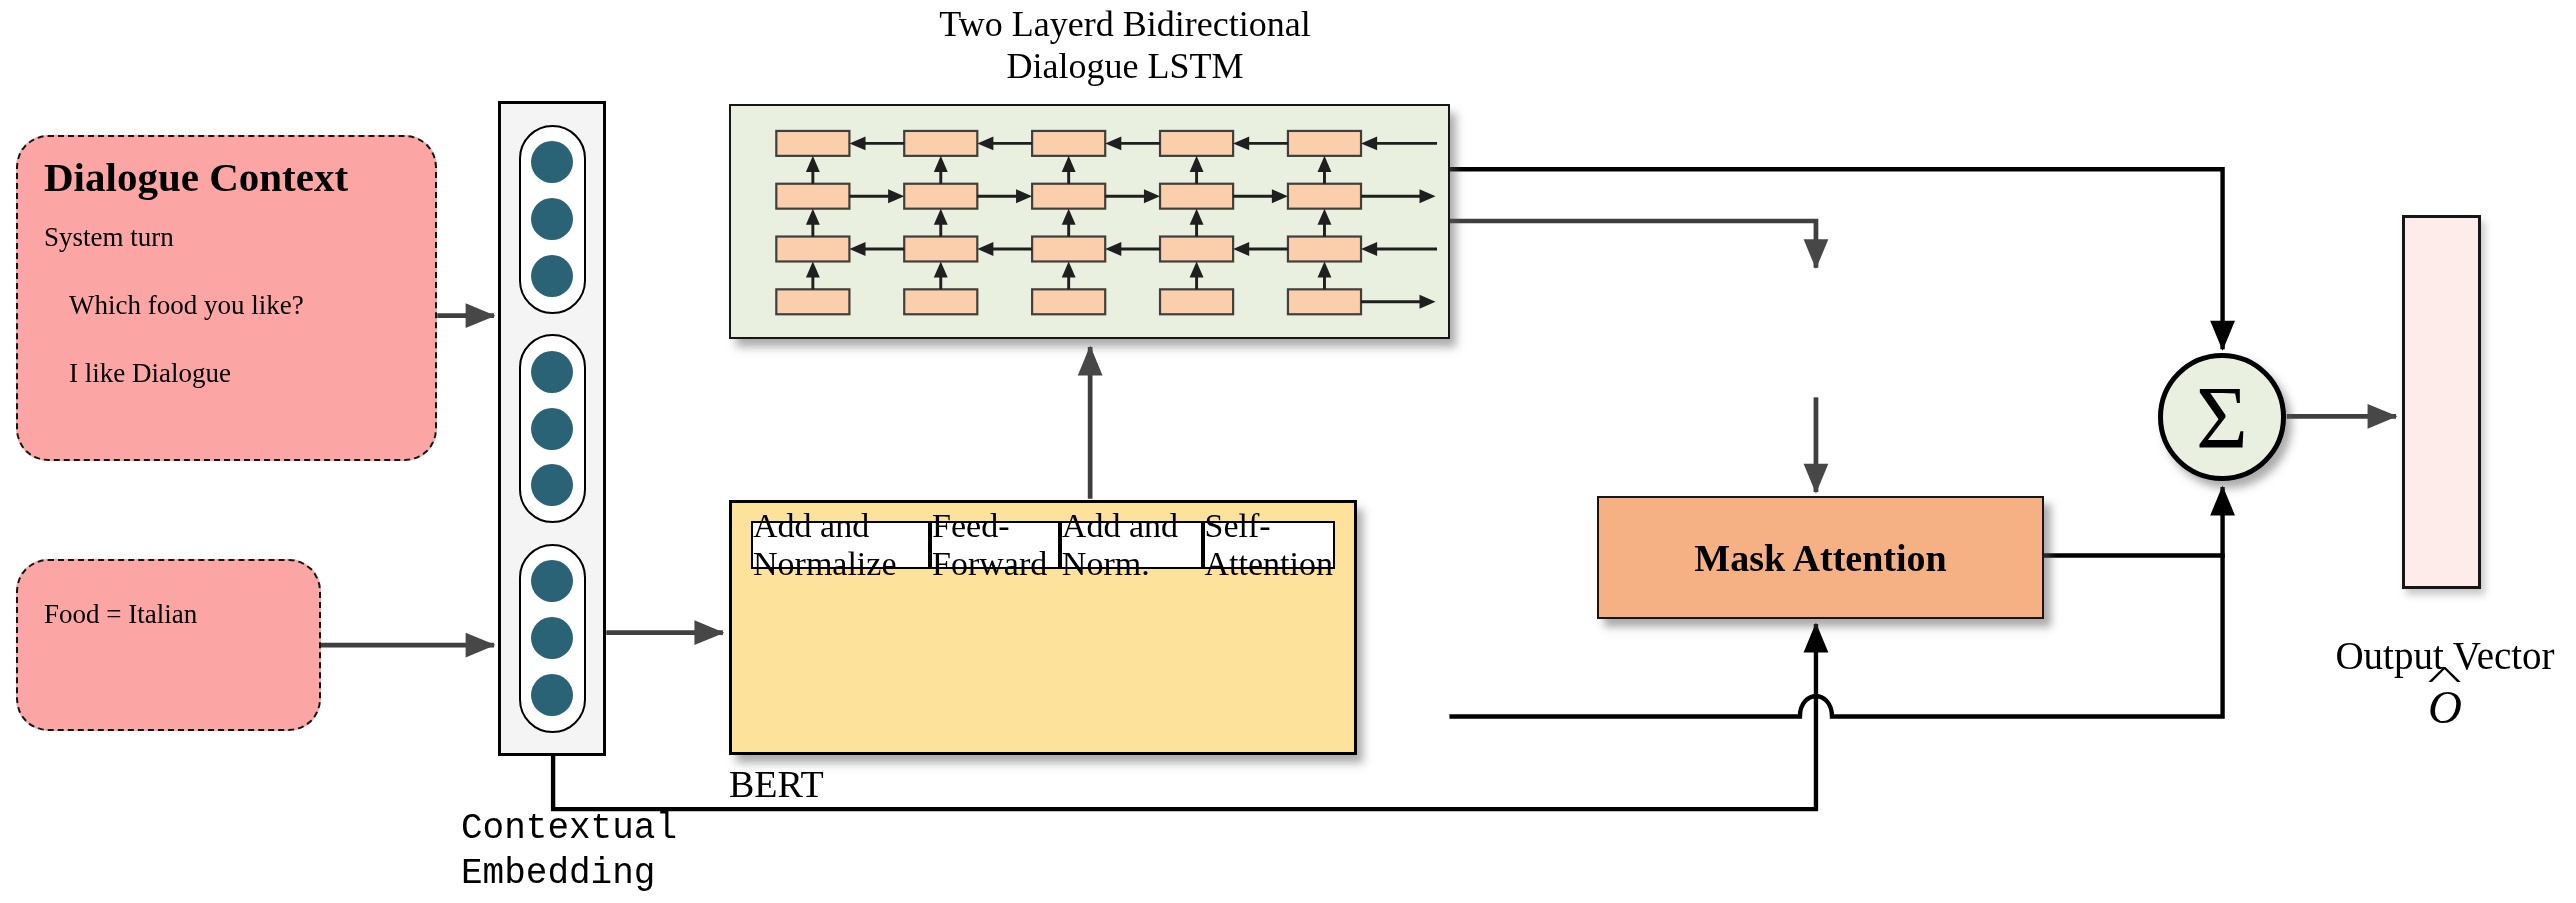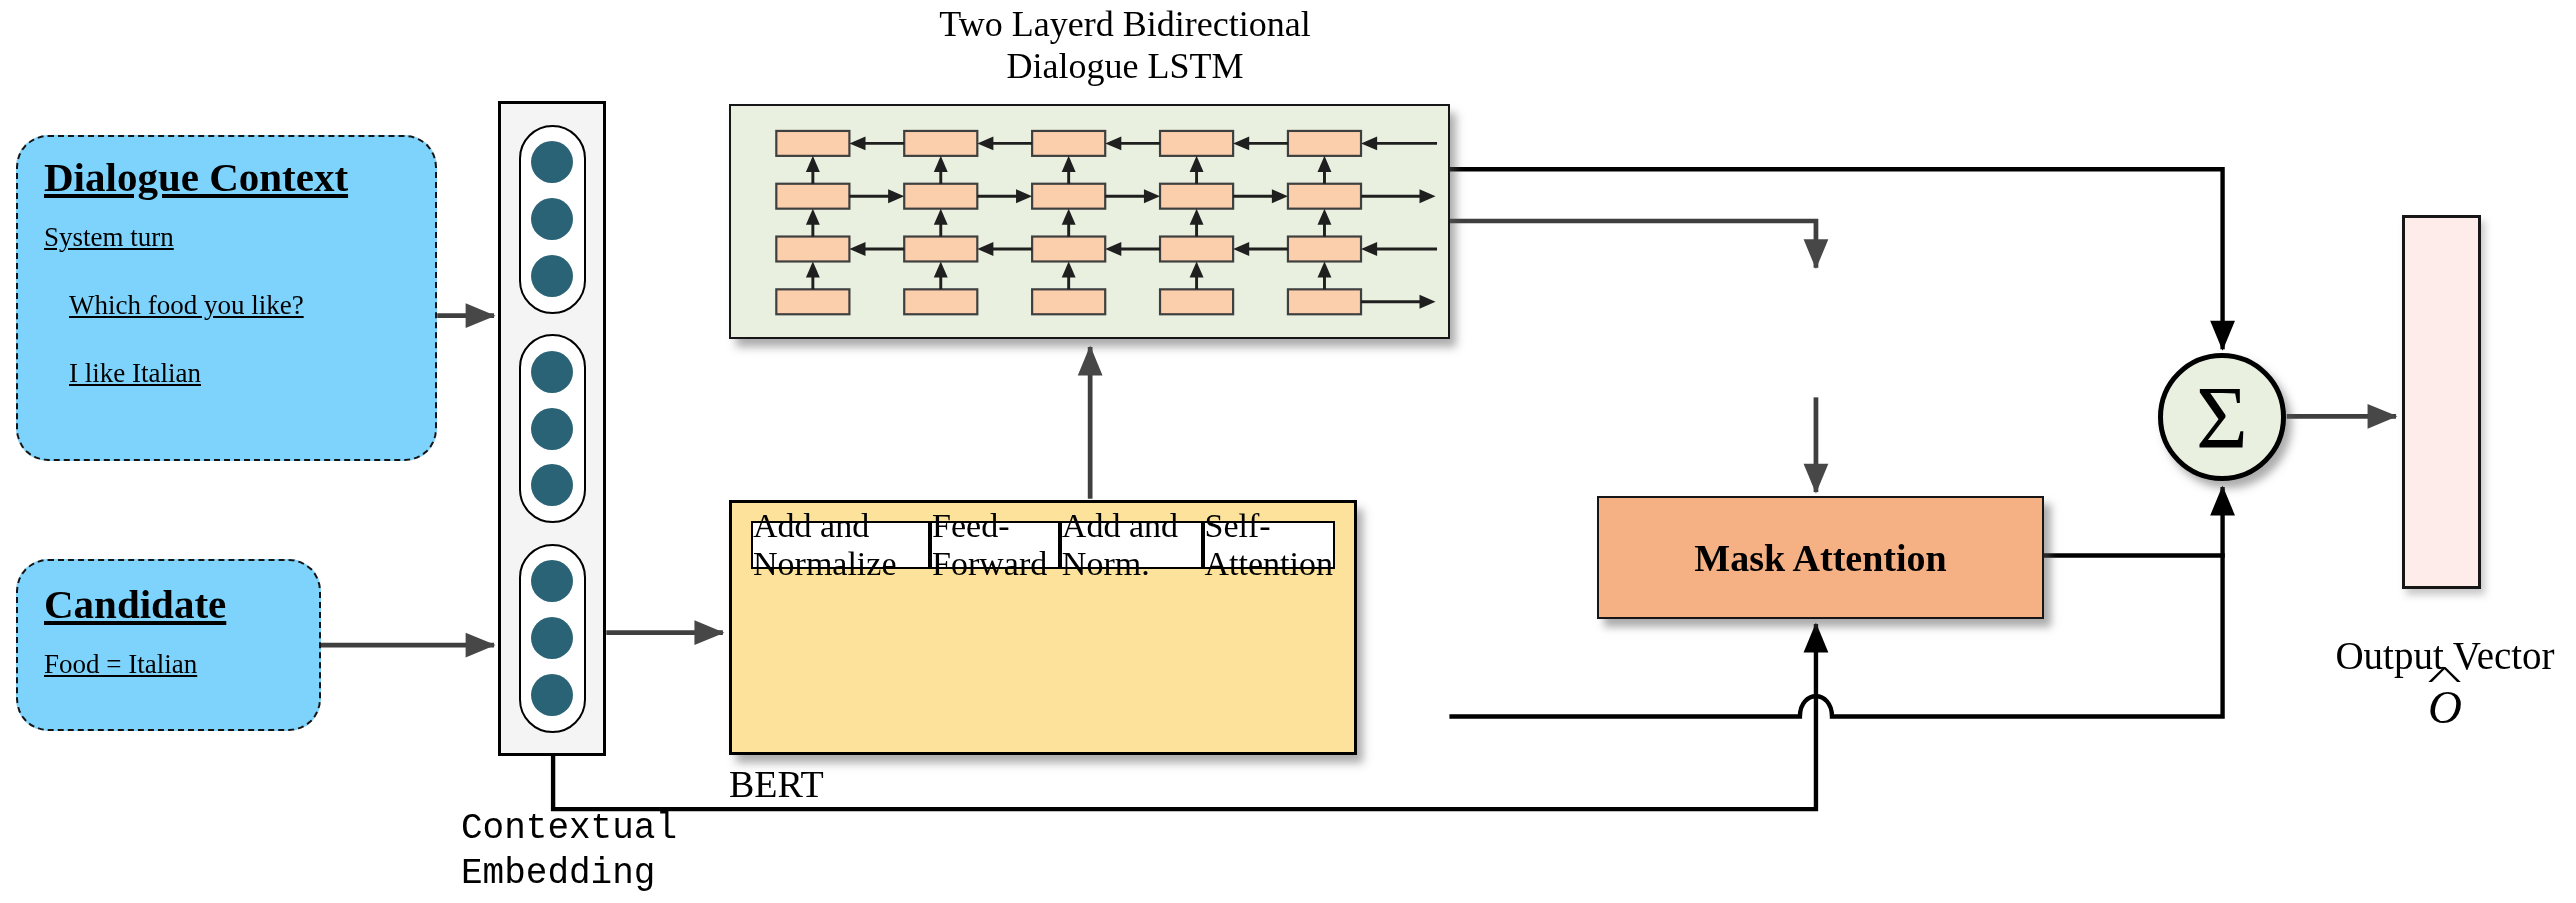--- a/index.html
+++ b/index.html
@@ -2,21 +2,21 @@
 <html style="--lstm-box-bg: #e9f0df; --lstm-cell: #fbceac; --lstm-cell-border: #3f3f3f; --lstm-arrow: #1f1f1f; --bert-bg: #fce29a; --attention-weights-bg: #e9f0df; --mask-attention-bg: #f5b083; --sum-bg: #e9f0df; --output-bg: #fdecea; --embedding-dot: #2a6375; --embedding-column-bg: #f4f4f4; --wire-black: #000000; --wire-gray: #3f3f3f;font-size:11.7px"><head>
 <meta charset="utf-8">
 <style>
   html,body{margin:0;padding:0;background:#fff;}
   .canvas{position:relative;width:2576px;height:904px;background:#fff;
           font-family:"Liberation Serif","DejaVu Serif",serif;color:#000;overflow:hidden;}
   .abs{position:absolute;box-sizing:border-box;}
   .wires{position:absolute;left:0;top:0;width:2576px;height:904px;}
 
   
-  .dashed-box{border:2.9px dashed #141414;border-radius:32px;background:#7dd3fc;text-decoration:underline;}
+  .dashed-box{border:2.9px dashed #141414;border-radius:32px;background:#fca5a5;}
   .dlg{left:16px;top:135px;width:421px;height:326px;padding:14.6px 7.3px 0 26px;}
   .cand{left:16px;top:559px;width:305px;height:172px;padding:17.5px 7.3px 0 26px;}
   .box-title{font-weight:bold;font-size:41px;line-height:50px;}
   .box-line{font-size:27px;line-height:44px;}
   .mt-sm{margin-top:7.3px;} .mt-md{margin-top:13px;} .mt-lg{margin-top:22px;}
   .indent{padding-left:25px;margin-top:24px;}
 
   
   .embed-col{left:498px;top:101px;width:108px;height:655px;background:var(--embedding-column-bg,#f4f4f4);
              border:3.6px solid #000;display:flex;flex-direction:column;justify-content:space-evenly;align-items:center;}
@@ -84,25 +84,24 @@
     <path class="wb" d="M 759 1036 V 1110 H 2492 V 856" marker-end="url(#mb)"></path>
     <path class="wb" d="M 1989 983 H 2470 C 2470 946 2514 946 2514 983 H 3050 V 668" marker-end="url(#mb)"></path>
     <path class="wb" d="M 2795 762 H 3053"></path>
     <path class="wg" d="M 3138 571 H 3288" marker-end="url(#mg)"></path>
   </svg>
 
   <div class="abs dashed-box dlg">
     <div class="box-title">Dialogue Context</div>
     <div class="box-line mt-md">System turn</div>
     <div class="box-line mt-sm indent">Which food you like?</div>
-    <div class="box-line mt-sm indent">I like Italian</div>
+    <div class="box-line mt-sm indent">I like Dialogue</div>
   </div>
 
   <div class="abs dashed-box cand">
-    <div class="box-title">Candidate</div>
     <div class="box-line mt-md">Food = Italian</div>
   </div>
 
   <div class="abs embed-col">
       <div class="capsule">
         <div class="dot"></div>
         <div class="dot"></div>
         <div class="dot"></div>
       </div>
       <div class="capsule">

